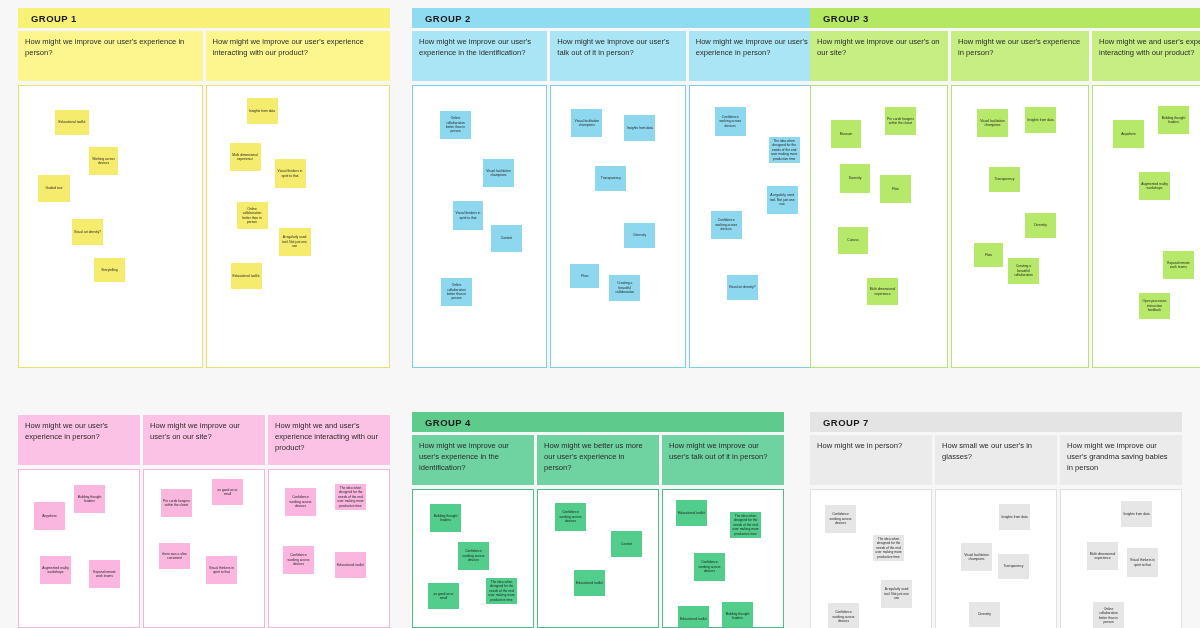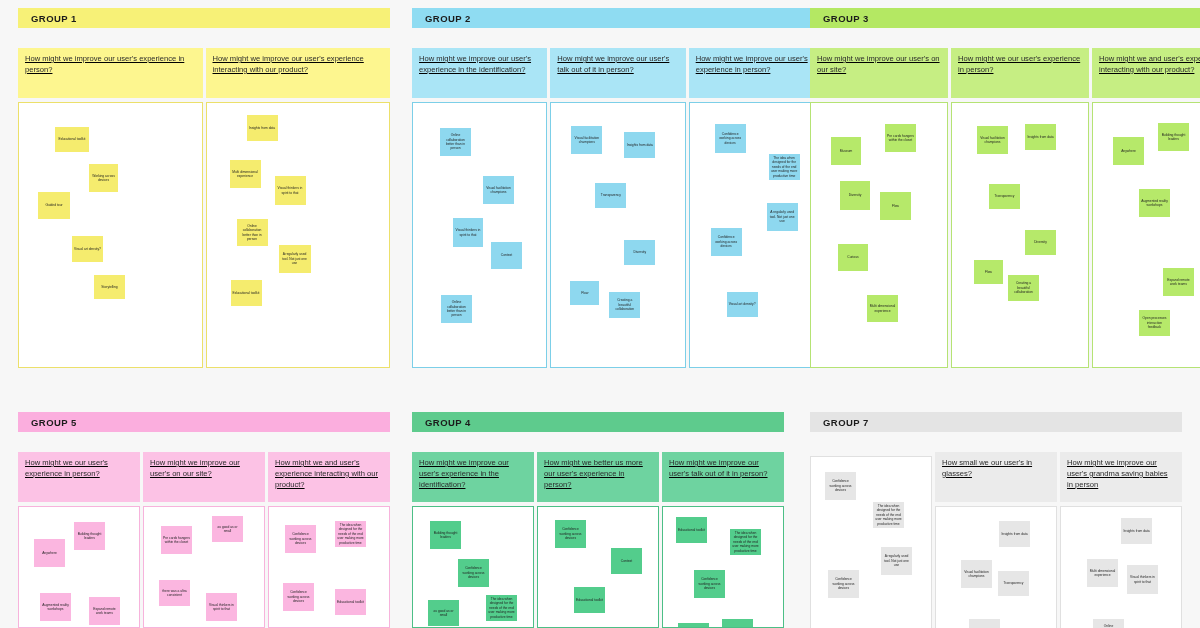--- a/index.html
+++ b/index.html
@@ -33,22 +33,21 @@
     font-weight: bold;
     letter-spacing: 0.45px;
     color: #1b1b1b;
     flex: 0 0 auto;
   }
 
   .group-cols {
     display: flex;
     flex: 1 1 auto;
     gap: 3px;
-    padding-top: 20px;
-    text-decoration: underline;
+    padding-top: 3px;
   }
 
   .col {
     flex: 1 1 0;
     display: flex;
     flex-direction: column;
     min-width: 0;
   }
 
   .col-question {
@@ -211,21 +210,20 @@
             <div class="note" style="left: 65px; top: 20px; width: 31px; height: 28px;">Building thought leaders</div>
             <div class="note" style="left: 20px; top: 34px; width: 31px; height: 28px;">Anywhere</div>
             <div class="note" style="left: 46px; top: 86px; width: 31px; height: 28px;">Augmented reality workshops</div>
             <div class="note" style="left: 70px; top: 165px; width: 31px; height: 28px;">Expand remote work teams</div>
             <div class="note" style="left: 46px; top: 207px; width: 31px; height: 26px;">Open processes interaction feedback</div>
           </div>
         </div>
       </div>
     </div>
     <div class="group g-pink" style="left: 18px; top: 412px; width: 372px; height: 216px;">
-      <div class="group-header">GROUP 5</div>
       <div class="group-cols">
         <div class="col">
           <div class="col-question">How might we our user's experience in person?</div>
           <div class="col-canvas">
             <div class="note" style="left: 55px; top: 15px; width: 31px; height: 28px;">Building thought leaders</div>
             <div class="note" style="left: 15px; top: 32px; width: 31px; height: 28px;">Anywhere</div>
             <div class="note" style="left: 21px; top: 86px; width: 31px; height: 28px;">Augmented reality workshops</div>
             <div class="note" style="left: 70px; top: 90px; width: 31px; height: 28px;">Expand remote work teams</div>
           </div>
         </div>
@@ -278,20 +276,21 @@
             <div class="note" style="left: 15px; top: 116px; width: 31px; height: 26px;">Educational toolkit</div>
             <div class="note" style="left: 59px; top: 112px; width: 31px; height: 28px;">Building thought leaders</div>
           </div>
         </div>
       </div>
     </div>
     <div class="group g-gray" style="left: 810px; top: 412px; width: 372px; height: 245px;">
       <div class="group-header">GROUP 7</div>
       <div class="group-cols">
         <div class="col">
+          <div class="col-question">How might we in person?</div>
           <div class="col-canvas">
             <div class="note" style="left: 14px; top: 15px; width: 31px; height: 28px;">Confidence working across devices</div>
             <div class="note" style="left: 62px; top: 45px; width: 31px; height: 26px;">The idea when designed for the needs of the end user making more productive time</div>
             <div class="note" style="left: 70px; top: 90px; width: 31px; height: 28px;">A regularly used tool. Not just one use</div>
             <div class="note" style="left: 17px; top: 113px; width: 31px; height: 28px;">Confidence working across devices</div>
           </div>
         </div>
         <div class="col">
           <div class="col-question">How small we  our user's  in glasses?</div>
           <div class="col-canvas">

